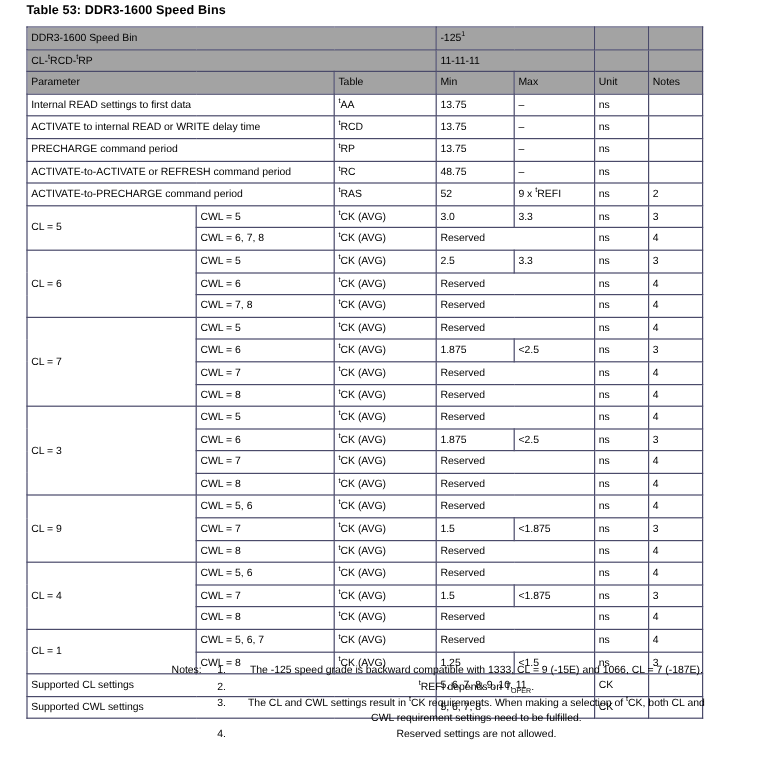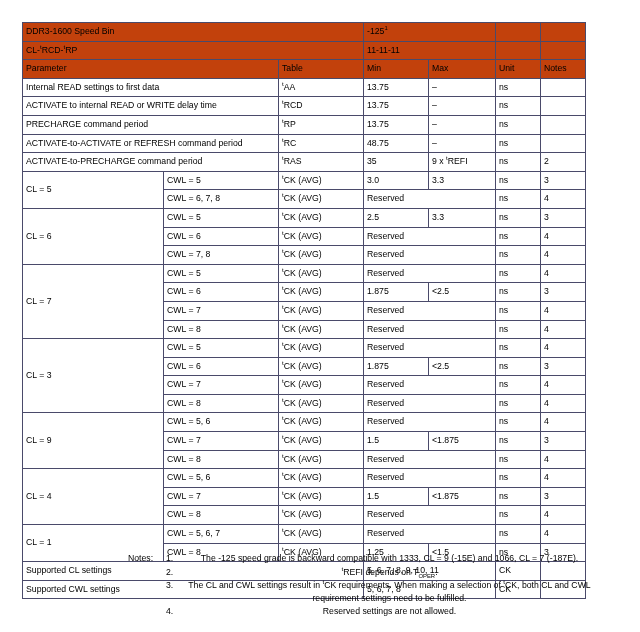--- a/index.html
+++ b/index.html
@@ -44,39 +44,39 @@
     padding: 0 3px;
     height: 17.6px;
     line-height: 17.6px;
     font-weight: normal;
     text-align: left;
     vertical-align: middle;
     white-space: nowrap;
     overflow: hidden;
   }
   .hdr {
-    background: #c2410c;
+    background: #a3a3a3;
     font-weight: bold;
   }
   .ctr { text-align: center; }
   sup { font-size: 0.68em; vertical-align: super; line-height: 0; }
   sub { font-size: 0.68em; vertical-align: sub; line-height: 0; }
   .supt { font-size: 0.72em; vertical-align: super; line-height: 0; }
   .grouplabel { vertical-align: top; line-height: 17.6px; margin-top: 48px; }
 
   
   .notes {
     position: absolute;
     left: 128px;
     top: 552px;
     width: 470px;
     font-size: 8.7px;
     line-height: 12.2px;
   }
-  .notes-row { display: flex; align-items: flex-start; }
+  .notes-row { display: flex; align-items: flex-start; margin-left: 15px; }
   .notes-label {
     width: 38px;
     flex: 0 0 38px;
     font-size: 8.7px;
   }
   .notes-list {
     flex: 1 1 auto;
   }
   .note-item {
     display: flex;
@@ -87,20 +87,21 @@
     width: 15px;
     flex: 0 0 15px;
   }
   .note-text { flex: 1 1 auto; text-align: center; }
 </style>
 </head>
 <body>
 
 <div id="page-root">
 
+  <div class="table-title">Table 53: DDR3-1600 Speed Bins</div>
 
   <table class="bins">
     <colgroup>
       <col style="width:141px">
       <col style="width:115px">
       <col style="width:85px">
       <col style="width:65px">
       <col style="width:67px">
       <col style="width:45px">
       <col style="width:45px">
@@ -154,21 +155,21 @@
           <td colspan="2">ACTIVATE-to-ACTIVATE or REFRESH command period</td>
           <td class="ctr"><span class="supt">t</span>RC</td>
           <td class="ctr">48.75</td>
           <td class="ctr">–</td>
           <td class="ctr">ns</td>
           <td class="ctr"></td>
         </tr>
         <tr>
           <td colspan="2">ACTIVATE-to-PRECHARGE command period</td>
           <td class="ctr"><span class="supt">t</span>RAS</td>
-          <td class="ctr">35</td>
+          <td class="ctr">52</td>
           <td class="ctr">9 x <span class="supt">t</span>REFI</td>
           <td class="ctr">ns</td>
           <td class="ctr">2</td>
         </tr>
         <tr>
           <td class="grouplabel" rowspan="2">CL = 5</td>
           <td>CWL = 5</td>
           <td class="ctr"><span class="supt">t</span>CK (AVG)</td>
           <td class="ctr">3.0</td>
           <td class="ctr">3.3</td>

